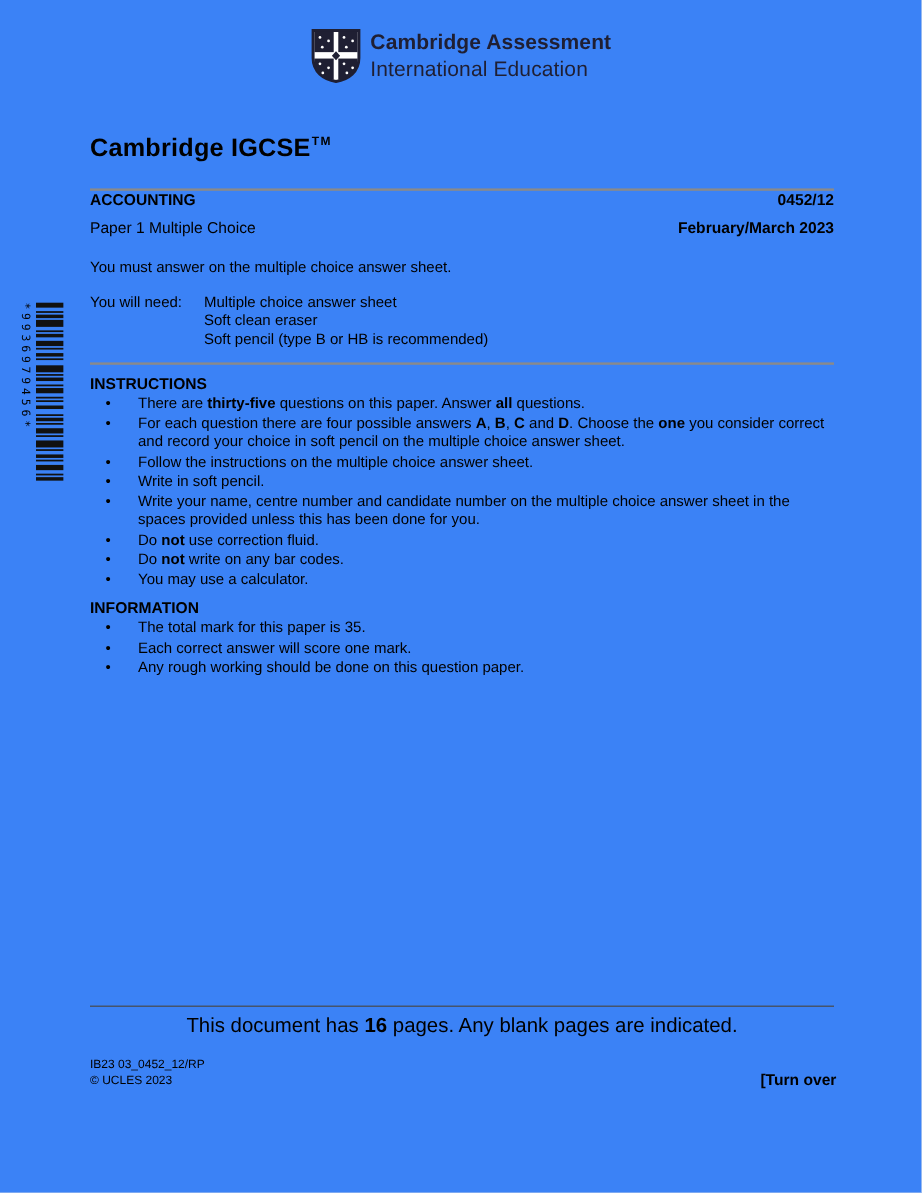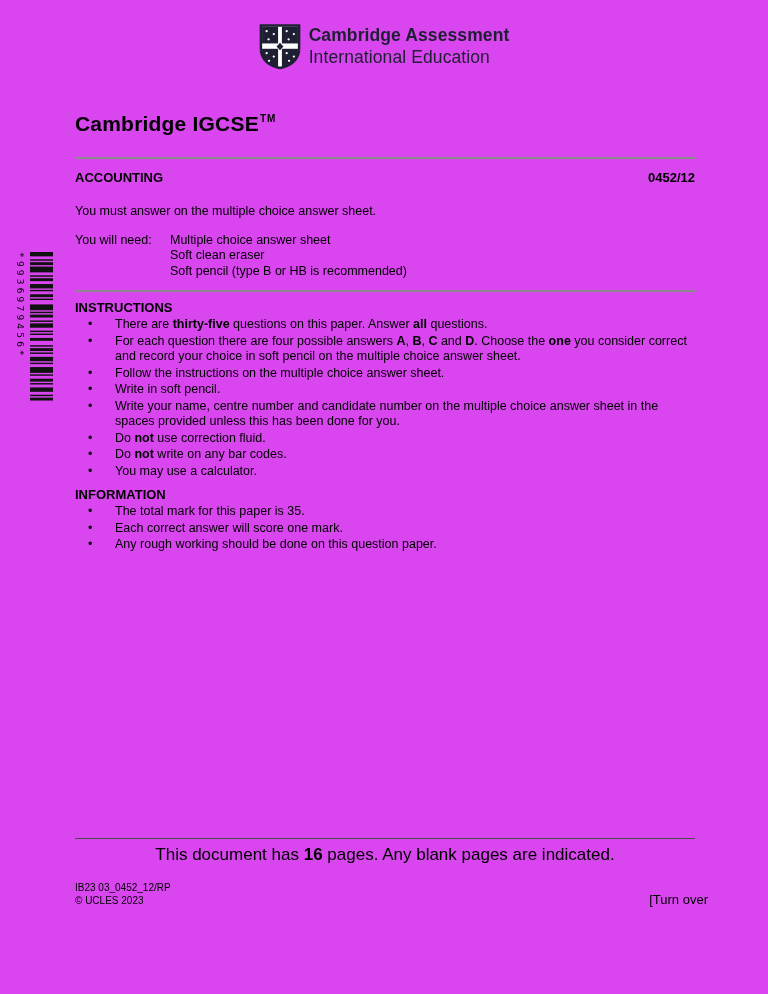--- a/index.html
+++ b/index.html
@@ -1,20 +1,20 @@
 <!DOCTYPE html>
 <html><head>
 <meta charset="utf-8">
 <style>
   html,body { margin:0; padding:0; background:#e9e9e9; }
   .page {
     position:relative;
     width:768px; height:994px;
     margin:0 auto;
-    background:#d946ef;
+    background:#3b82f6;
     font-family:"Liberation Sans", sans-serif;
     color:#000;
     overflow:hidden;
   }
 
   
   .logo-row {
     position:absolute; top:23px; left:0; right:0;
     display:flex; justify-content:center; align-items:center; gap:8px;
   }
@@ -40,21 +40,21 @@
   .main { position:absolute; left:75px; top:112px; width:620px; }
 
   .title { font-size:21px; font-weight:bold; letter-spacing:0.2px; }
   .title sup { font-size:10px; font-weight:bold; vertical-align:9px; letter-spacing:1px; margin-left:1px; }
 
   .rule { border:none; border-top:2px solid #8a8a8a; margin:0; }
   .rule-1 { margin-top:21px; }
   .rule-2 { margin-top:11px; }
 
   .meta-row { display:flex; justify-content:space-between; font-size:13px; line-height:15px; }
-  .meta-row-1 { margin-top:11px; }
+  .meta-row-1 { }
   .meta-row-2 { margin-top:8px; }
   .meta-row-3 { margin-top:8px; justify-content:flex-end; }
   .b { font-weight:bold; }
 
   .answer-note { margin-top:19px; font-size:12.5px; line-height:15.5px; }
 
   .materials { margin-top:13px; display:flex; font-size:12.5px; line-height:15.5px; }
   .materials-label { width:95px; flex:0 0 95px; }
 
   .section-heading { font-size:13px; font-weight:bold; margin-top:8px; line-height:15px; }
@@ -63,21 +63,21 @@
   ul.bullets li { display:flex; padding-left:13px; margin-bottom:1px; }
   ul.bullets .bullet { flex:0 0 27px; }
   ul.bullets .li-text { flex:1; }
 
   .info-gap { }
 
   
   .footer-rule { position:absolute; left:75px; width:620px; top:838px; border:none; border-top:1.5px solid #4a4a4a; margin:0; }
   .pages-note { position:absolute; left:75px; width:620px; top:845px; text-align:center; font-size:17px; }
   .ref-block { position:absolute; left:75px; top:881px; font-size:10px; line-height:13px; }
-  .turn-over { position:absolute; right:60px; top:892px; font-size:13px; font-weight:normal; }
+  .turn-over { position:absolute; right:71px; top:892px; font-size:13px; font-weight:bold; }
 </style>
 </head>
 <body>
 
 <div class="page">
 
   <div class="logo-row">
     <span class="crest">
       <svg viewBox="0 0 44 48" aria-hidden="true">
         <defs>
@@ -154,20 +154,24 @@
   <div class="main">
 
     <div class="title"><span>Cambridge IGCSE</span><sup>TM</sup></div>
 
     <hr class="rule rule-1">
 
     <div class="meta-row meta-row-1">
       <span class="b">ACCOUNTING</span>
       <span class="b">0452/12</span>
     </div>
+    <div class="meta-row meta-row-2">
+      <span>Paper 1 Multiple Choice</span>
+      <span class="b">February/March 2023</span>
+    </div>
 
     <div class="answer-note">You must answer on the multiple choice answer sheet.</div>
 
     <div class="materials">
       <span class="materials-label">You will need:</span>
       <div class="materials-items">
           <div>Multiple choice answer sheet</div>
           <div>Soft clean eraser</div>
           <div>Soft pencil (type B or HB is recommended)</div>
         </div>

